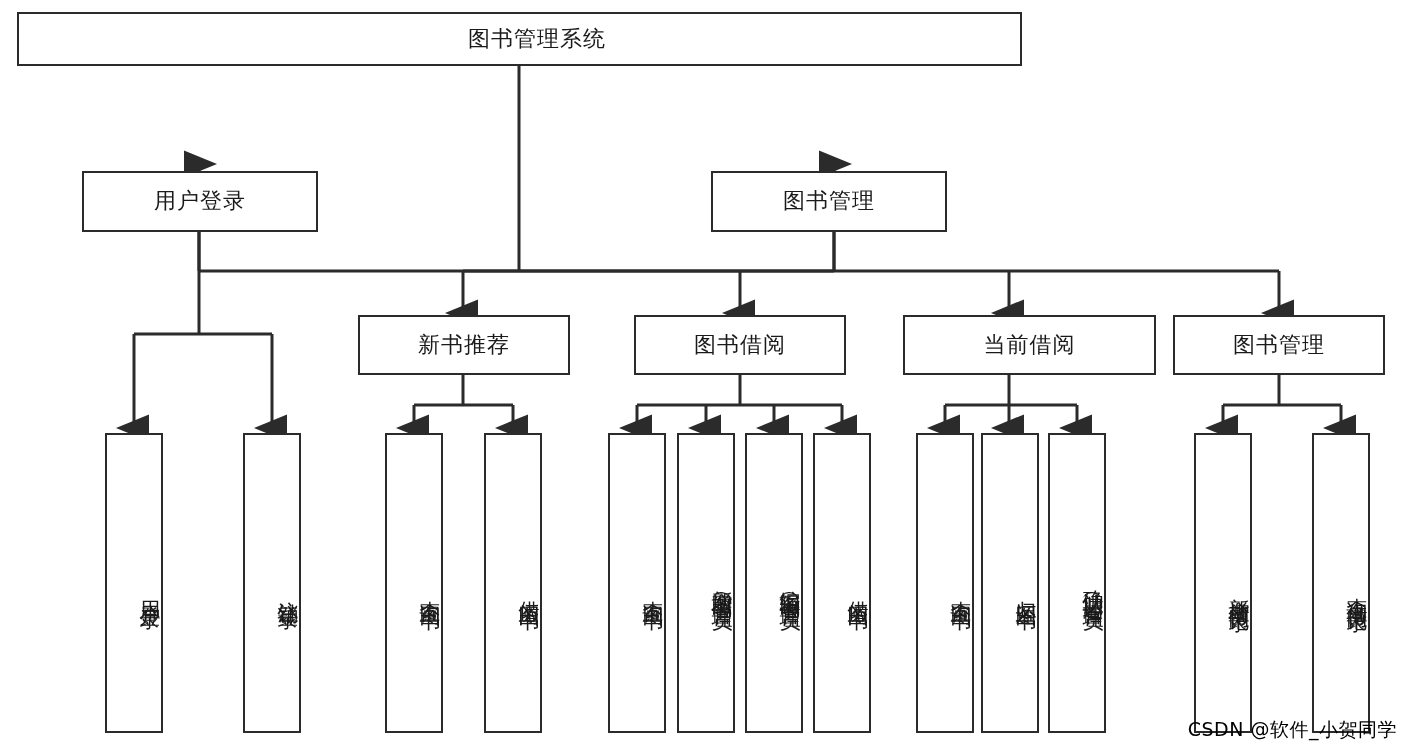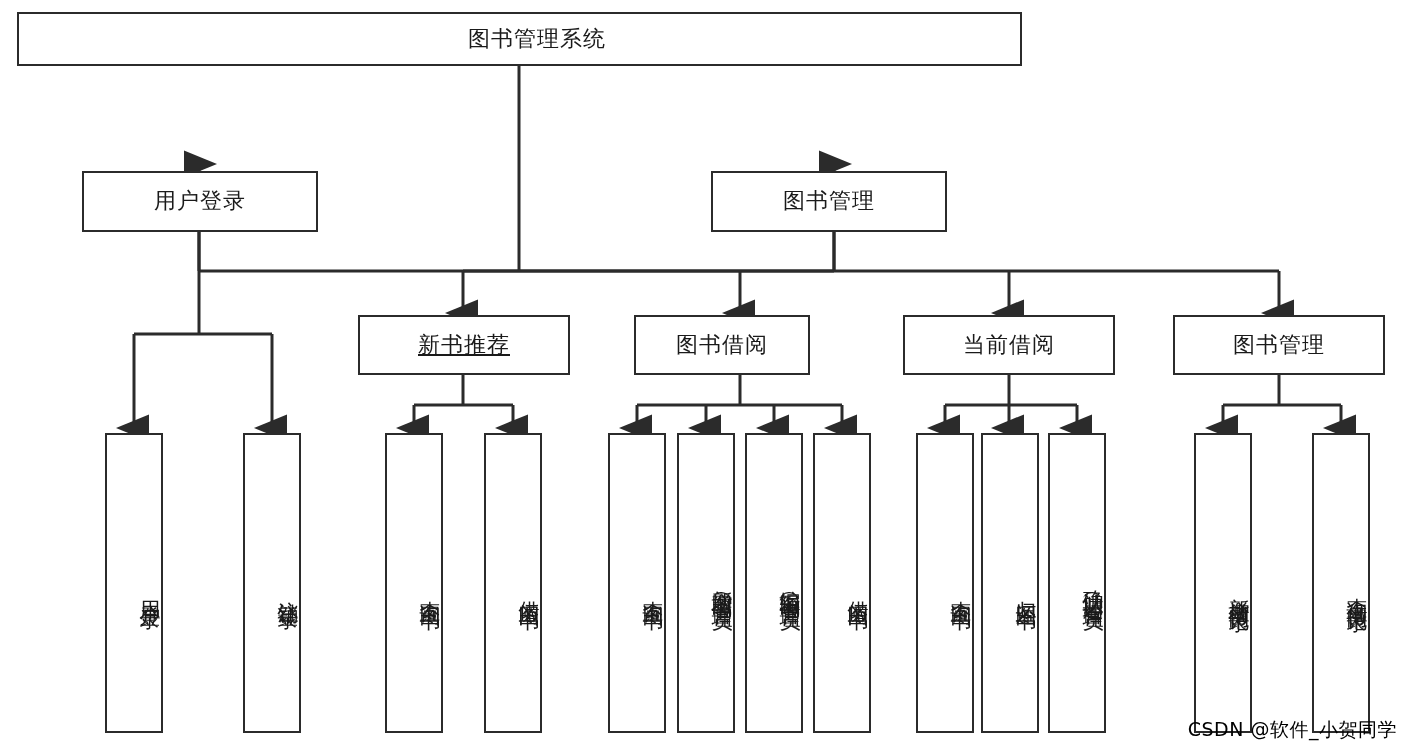--- a/index.html
+++ b/index.html
@@ -128,27 +128,27 @@
     <span>图书管理系统</span>
   </div>
 
   <div class="node node-h" style="left:82px; top:171px; width:236px; height:61px;">
     <span>用户登录</span>
   </div>
   <div class="node node-h" style="left:711px; top:171px; width:236px; height:61px;">
     <span>图书管理</span>
   </div>
 
-  <div class="node node-h" style="left:358px; top:315px; width:212px; height:60px;text-decoration:underline;">
+  <div class="node node-h" style="left:358px; top:315px; width:212px; height:60px;">
     <span>新书推荐</span>
   </div>
-  <div class="node node-h" style="left:634px; top:315px; width:176px; height:60px;">
+  <div class="node node-h" style="left:634px; top:315px; width:212px; height:60px;">
     <span>图书借阅</span>
   </div>
-  <div class="node node-h" style="left:903px; top:315px; width:212px; height:60px;">
+  <div class="node node-h" style="left:903px; top:315px; width:253px; height:60px;">
     <span>当前借阅</span>
   </div>
   <div class="node node-h" style="left:1173px; top:315px; width:212px; height:60px;">
     <span>图书管理</span>
   </div>
 
   <div class="node node-v" style="left:105px; top:433px; width:58px; height:300px;">
     <span>用户登录</span>
   </div>
   <div class="node node-v" style="left:243px; top:433px; width:58px; height:300px;">

